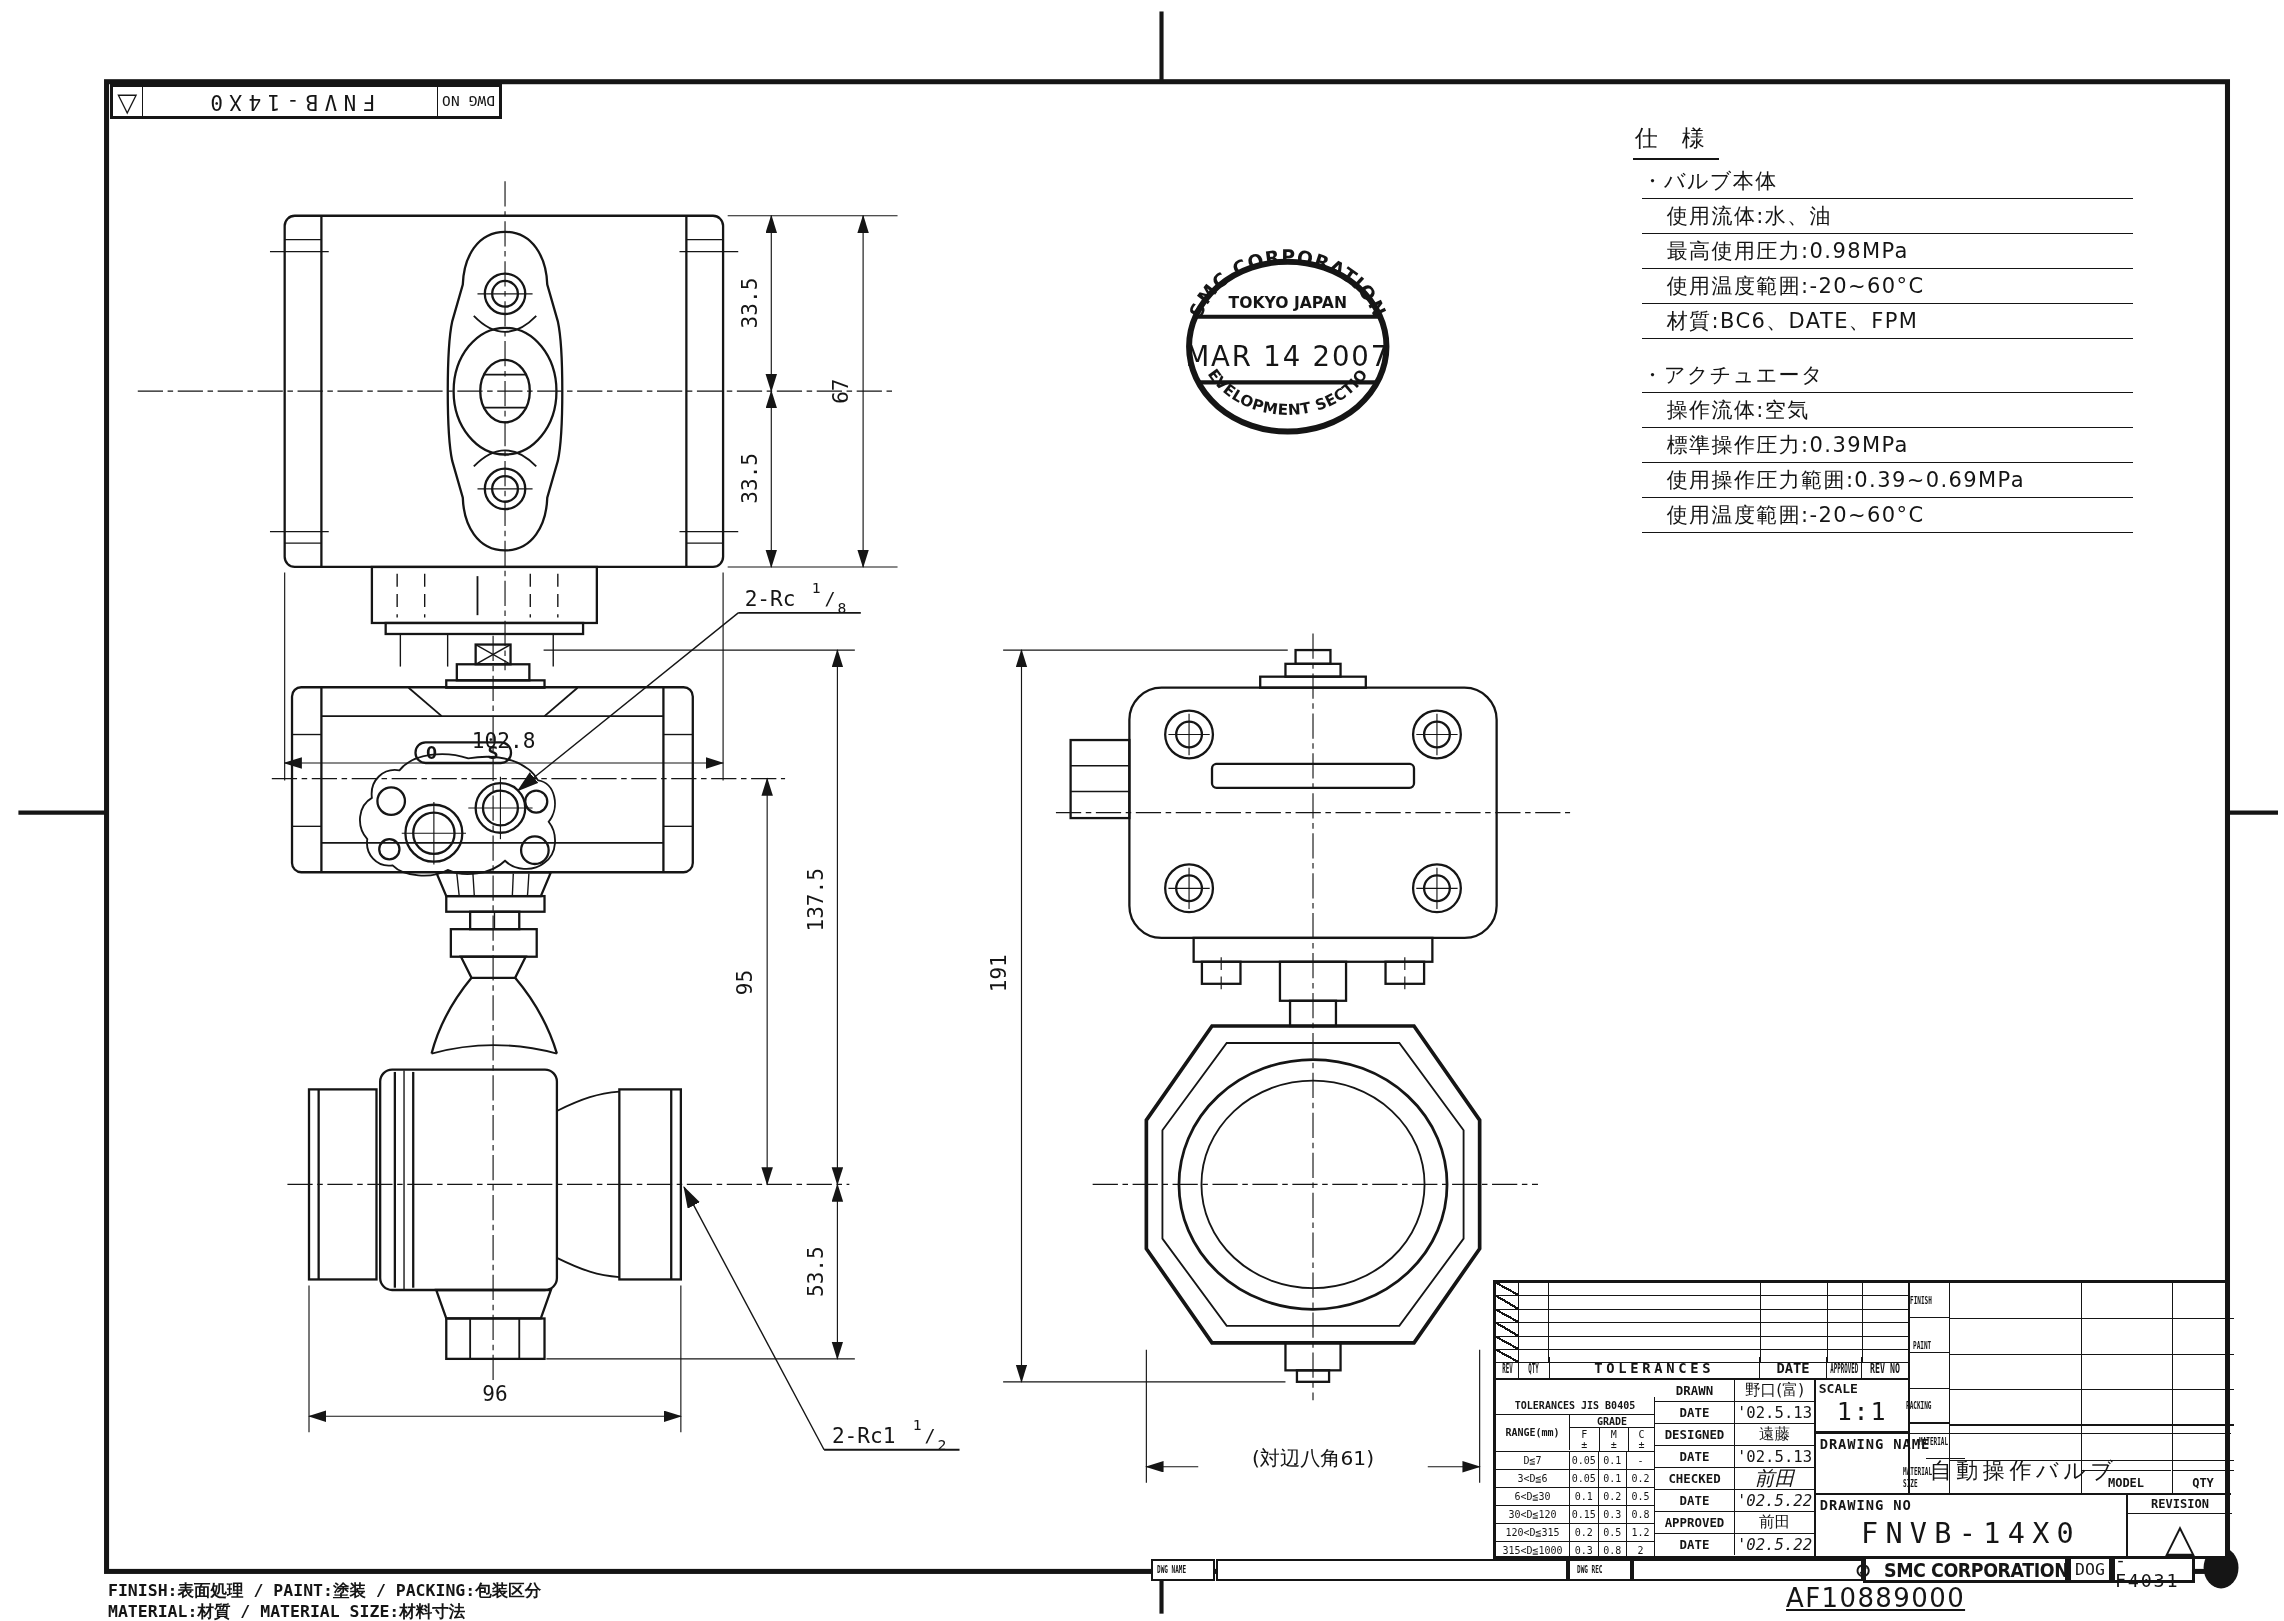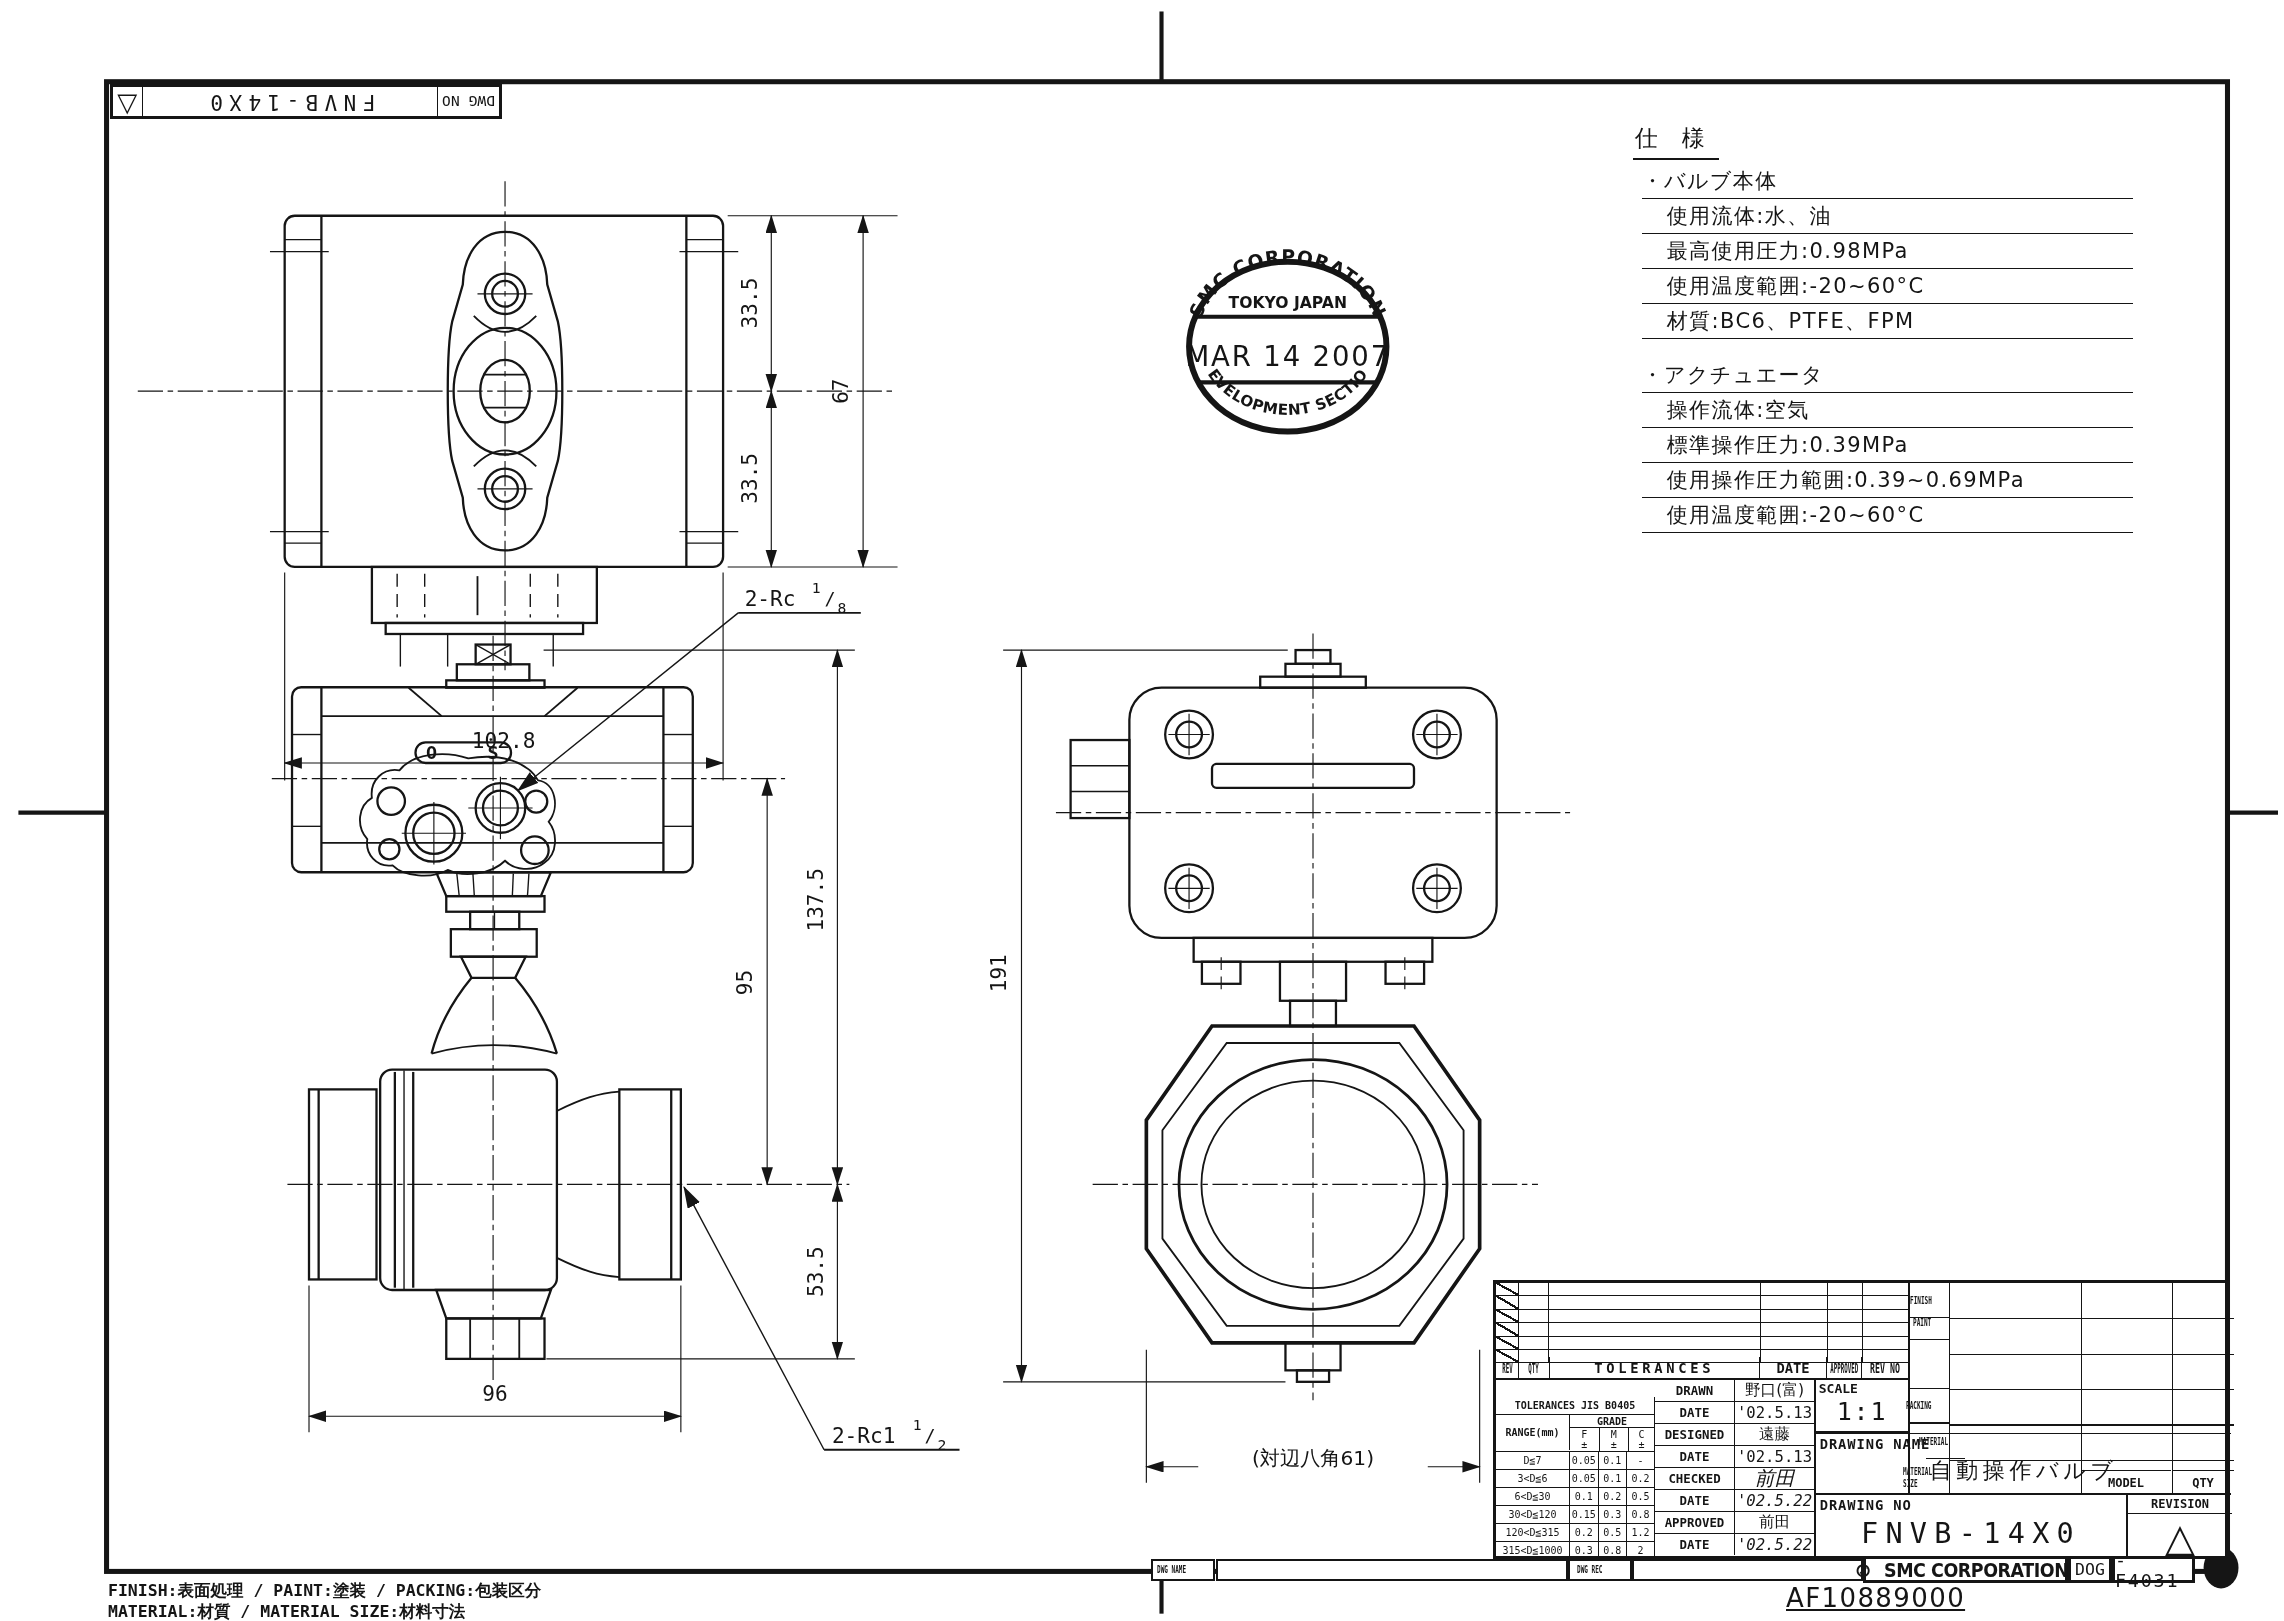--- a/index.html
+++ b/index.html
@@ -320,21 +320,21 @@
   </div>
 </div>
 
 <div class="abs" style="left:1633px;top:123px;width:505px;">
   <div style="display:inline-block;font-size:23px;letter-spacing:8.3px;border-bottom:2.3px solid #151515;padding:0 6.4px 3.7px 1.8px;">仕 様</div>
   <div style="margin-top:4.6px;margin-left:8.7px;width:491px;">
     <div class="spec-row">・バルブ本体</div>
     <div class="spec-row spec-indent">使用流体:水、油</div>
     <div class="spec-row spec-indent">最高使用圧力:0.98MPa</div>
     <div class="spec-row spec-indent">使用温度範囲:-20~60°C</div>
-    <div class="spec-row spec-indent">材質:BC6、PTFE、FPM</div>
+    <div class="spec-row spec-indent">材質:BC6、DATE、FPM</div>
     <div style="height:18.4px;"></div>
     <div class="spec-row">・アクチュエータ</div>
     <div class="spec-row spec-indent">操作流体:空気</div>
     <div class="spec-row spec-indent">標準操作圧力:0.39MPa</div>
     <div class="spec-row spec-indent">使用操作圧力範囲:0.39~0.69MPa</div>
     <div class="spec-row spec-indent">使用温度範囲:-20~60°C</div>
   </div>
 </div>
 
 <div class="abs" style="left:1493px;top:1280px;width:735px;height:279px;border:3.2px solid #151515;background:#fff;font-size:12px;">
@@ -532,21 +532,21 @@
     <div class="ctr" style="font-size:39px;height:46px;">△</div>
   </div>
 
   <div class="abs" style="left:412px;top:0;width:324px;height:212px;border-left:2.8px solid #151515;">
     <div class="abs" style="left:39px;top:0;width:0;height:212px;border-left:1.4px solid #151515;"></div>
     <div class="abs" style="left:171px;top:0;width:0;height:212px;border-left:1.4px solid #151515;"></div>
     <div class="abs" style="left:262px;top:0;width:0;height:212px;border-left:1.4px solid #151515;"></div>
     <div class="abs ctr" style="left:0;top:0;width:39px;height:35px;border-bottom:1.4px solid #151515;">
         <span class="cx rlabel">FINISH</span>
       </div>
-    <div class="abs ctr" style="left:0;top:22px;width:39px;height:35px;border-bottom:1.4px solid #151515;">
+    <div class="abs ctr" style="left:0;top:35px;width:39px;height:35px;border-bottom:1.4px solid #151515;align-items:flex-end;">
         <span class="cx rlabel">PAINT</span>
       </div>
     <div class="abs ctr" style="left:0;top:71px;width:39px;height:35px;border-bottom:1.4px solid #151515;">
         <span class="cx rlabel"></span>
       </div>
     <div class="abs ctr" style="left:0;top:106px;width:39px;height:35px;border-bottom:2.8px solid #151515;">
         <span class="cx rlabel">PACKING</span>
       </div>
     <div class="abs ctr" style="left:16px;top:141px;width:39px;height:35px;border-bottom:1.4px solid #151515;">
         <span class="cx rlabel">MATERIAL</span>

